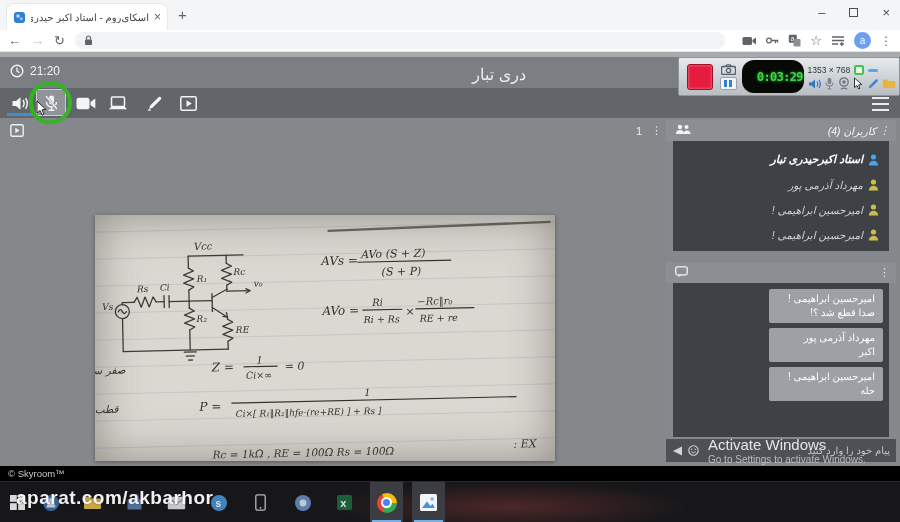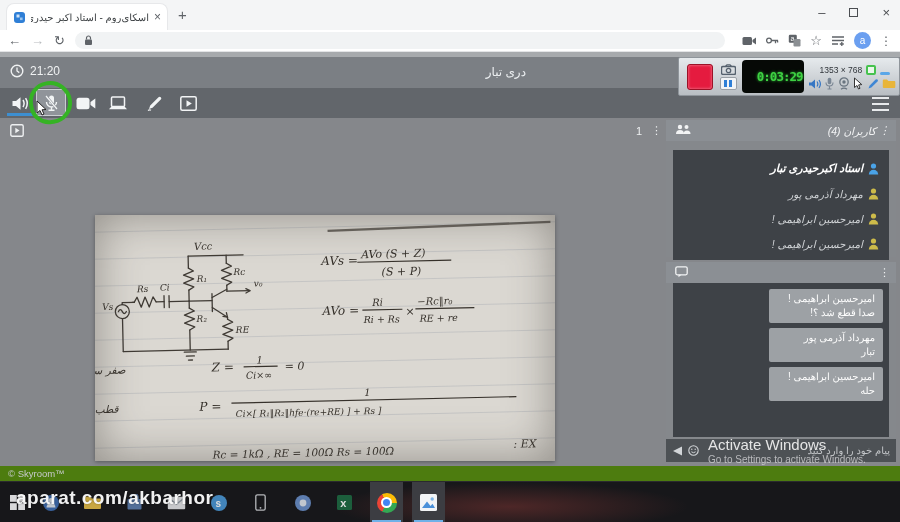--- a/index.html
+++ b/index.html
@@ -30,21 +30,21 @@
   .abar-right{ display:flex; align-items:center; gap:9px; margin-left:auto; }
   .avatar{ width:17px; height:17px; border-radius:50%; background:#6b9ff0; color:#fff;
     font-size:10px; display:flex; align-items:center; justify-content:center; }
   .kebab{ font-size:12px; color:#5f6368; letter-spacing:0; }
   .graybar{ position:absolute; top:52px; left:0; width:900px; height:5px; background:#a7aaad; }
 
   
   .sk-header{ position:absolute; top:57px; left:0; width:756px; height:31px; background:#7b7f84; }
   .sk-time{ position:absolute; left:10px; top:7px; display:flex; gap:6px; align-items:center;
     color:#f0f2f3; font-size:12px; }
-  .sk-roomtitle{ position:absolute; right:230px; top:8px; color:#eceff1; font-size:12px; direction:rtl; }
+  .sk-roomtitle{ position:absolute; right:230px; top:8px; color:#eceff1; font-size:16px; direction:rtl; }
   .sk-toolbar{ position:absolute; top:88px; left:0; width:900px; height:30px; background:#62666b; }
   .tbtn{ position:absolute; top:92px; width:24px; height:22px; display:flex; align-items:center; justify-content:center; }
   .micbox{ position:absolute; left:36px; top:89px; width:30px; height:27px; background:#90949a;
     border:1px solid #c9ccd0; display:flex; align-items:center; justify-content:center; }
   .spk-underline{ position:absolute; left:7px; top:113px; width:26px; height:3px; background:#3d8fd1; }
   .hamburger{ position:absolute; left:872px; top:97px; }
   .hamburger div{ width:17px; height:2.4px; background:#e8eaec; margin-bottom:3.4px; }
 
   .green-ring{ position:absolute; left:29px; top:81px; width:43px; height:43px;
     border:4px solid #35b324; border-radius:48% 52% 50% 47%; transform:rotate(-8deg); z-index:40; }
@@ -53,26 +53,26 @@
   
   .recorder{ position:absolute; left:678px; top:57px; width:222px; height:39px; z-index:30;
     background:linear-gradient(#e6eaed,#b9bec3); border:1px solid #8f959b; border-radius:2px;
     display:flex; align-items:center; }
   .rec-stop{ width:26px; height:26px; background:#e51b3f; border:1px solid #9c1227; border-radius:3px;
     margin-left:8px; box-shadow:inset 0 0 3px rgba(255,255,255,.5); }
   .rec-col{ display:flex; flex-direction:column; gap:2px; margin-left:7px; align-items:center; }
   .rec-pause{ width:17px; height:13px; background:#f2f4f6; border:1px solid #9aa0a6; border-radius:2px;
     display:flex; align-items:center; justify-content:center; gap:2px; }
   .rec-pause i{ width:3px; height:7px; background:#2f7fd6; }
-  .lcd{ width:62px; height:33px; background:#060906; border-radius:4px; margin-left:5px;
+  .lcd{ width:62px; height:33px; background:#060906; border-radius:12px; margin-left:5px;
     display:flex; align-items:center; justify-content:center;padding-left:14px; }
   .lcd span{ font-family:"DejaVu Sans Mono",monospace; font-weight:bold; font-size:12.5px;
     color:#3ed143; text-shadow:0 0 3px #2eb335; letter-spacing:-1px; }
   .rec-right{ flex:1; display:flex; flex-direction:column; gap:2px; padding:2px 3px 0 4px; }
-  .rec-row1{ display:flex; align-items:flex-end; gap:4px;margin-left:12px; }
+  .rec-row1{ display:flex; align-items:center; gap:4px; }
   .rec-res{ font-size:8.5px; color:#30353a; white-space:nowrap; }
   .rec-green{ width:10px; height:10px; border:2px solid #46c24e; border-radius:2px; background:#eaf6ea; }
   .rec-dash{ width:10px; height:3px; background:#5aa7e8; border-radius:2px; }
   .rec-row2{ display:flex; align-items:center; gap:3.5px; }
 
   
   .stage-pagebox{ position:absolute; left:10px; top:124px; }
   .stage-pagenum{ position:absolute; left:636px; top:125px; color:#eef0f1; font-size:11px; }
   .stage-kebab{ position:absolute; left:651px; top:124px; color:#eef0f1; font-size:11px; }
 
@@ -85,42 +85,42 @@
 
   
   .panel{ position:absolute; left:666px; width:230px; background:#85888c; }
   .panel-head{ position:relative; height:21px; background:#8b8f94; }
   .panel-head .ph-kebab{ position:absolute; right:6px; top:4px; color:#eef0f1; font-size:11px; }
   .panel-head .ph-title{ position:absolute; right:20px; top:4.5px; color:#f2f3f4; font-size:10.5px; direction:rtl; }
   .panel-head .ph-icon{ position:absolute; left:9px; top:4px; }
   .panel-body{ margin:0 7px; background:#3e4247; }
 
   .users-panel{ top:120px; height:137px;font-style:italic; }
-  .users-body{ height:110px; padding:6px 6px 16px 0;margin-top:9px; }
+  .users-body{ height:110px; padding:6px 6px 16px 0; }
   .urow{ direction:rtl; display:flex; align-items:center; gap:5px; height:25px; padding-right:4px; }
   .uname{ font-size:10.5px; color:#cfd2d5; }
   .urow.teacher .uname{ color:#ffffff; font-weight:bold; font-size:11px; }
 
   .chat-panel{ top:262px; height:201px; }
   .chat-body{ height:154px; padding:6px 6px 0 6px; display:flex; flex-direction:column; gap:5px; overflow:hidden; }
   .bubble{ margin-left:auto; min-width:114px; max-width:128px; background:#9da1a5; border-radius:2px;
     padding:3px 8px; direction:rtl; }
   .bubble.first{ background:#b2b5b9; }
   .bubble .sender, .bubble .btext{ font-size:10px; color:#fdfdfd; line-height:14px; text-align:right; white-space:nowrap; }
   .chat-input{ position:absolute; left:666px; top:439px; width:230px; height:23px; background:#4d5155;
     display:flex; align-items:center; padding:0 6px; gap:5px; }
   .chat-input input{ flex:1; background:transparent; border:none; outline:none; direction:rtl;
     font-size:10px; color:#d9dbdd; font-family:"Liberation Sans",sans-serif; }
   .chat-input input::placeholder{ color:#c3c6c9; }
 
   .activate{ position:absolute; left:708px; top:436px; width:200px; z-index:25; pointer-events:none; }
   .activate .a1{ font-size:15px; color:rgba(242,242,242,.92); }
   .activate .a2{ font-size:10px; color:rgba(214,214,216,.78); margin-top:1px; }
 
-  .sk-footer{ position:absolute; top:466px; left:0; width:900px; height:28px; background:#4d7c0f; }
+  .sk-footer{ position:absolute; top:466px; left:0; width:900px; height:28px; background:#000000; }
   .sk-copy{ position:absolute; left:8px; top:2px; font-size:9.5px; color:#c7cacd; }
 
   
   .taskbar{ position:absolute; top:481px; left:0; width:900px; height:41px; background:#17171a; border-top:1px solid #2a2a2e; }
   .tb-tint{ position:absolute; left:330px; top:0; width:360px; height:41px;
     background:radial-gradient(ellipse at 50% 60%, rgba(122,52,50,.55), rgba(23,23,26,0) 70%); }
   .tb-icons{ position:absolute; left:34px; top:0; height:41px; display:flex; align-items:center; gap:9px; }
   .tb-tile{ width:33px; height:41px; display:flex; align-items:center; justify-content:center; position:relative; }
   .tb-tile.active{ background:#3c3d42; }
   .tb-tile.active::after{ content:""; position:absolute; left:2px; right:2px; bottom:0; height:3px; background:#6fb1e8; }
@@ -451,21 +451,21 @@
       </svg>
       <span class="ph-kebab">⋮</span>
     </div>
     <div class="panel-body chat-body">
       <div class="bubble">
         <div class="sender">امیرحسین ابراهیمی !</div>
         <div class="btext">صدا قطع شد ؟!</div>
       </div>
       <div class="bubble">
         <div class="sender">مهرداد آذرمی پور</div>
-        <div class="btext">تبار</div>
+        <div class="btext">اکبر</div>
       </div>
       <div class="bubble">
         <div class="sender">امیرحسین ابراهیمی !</div>
         <div class="btext">حله</div>
       </div>
     </div>
   </div>
   <div class="chat-input">
     <svg width="11" height="12" viewBox="0 0 11 12">
       <path d="M10 1.5 L1 6 L10 10.5 Z" fill="#d2d5d8"></path>

